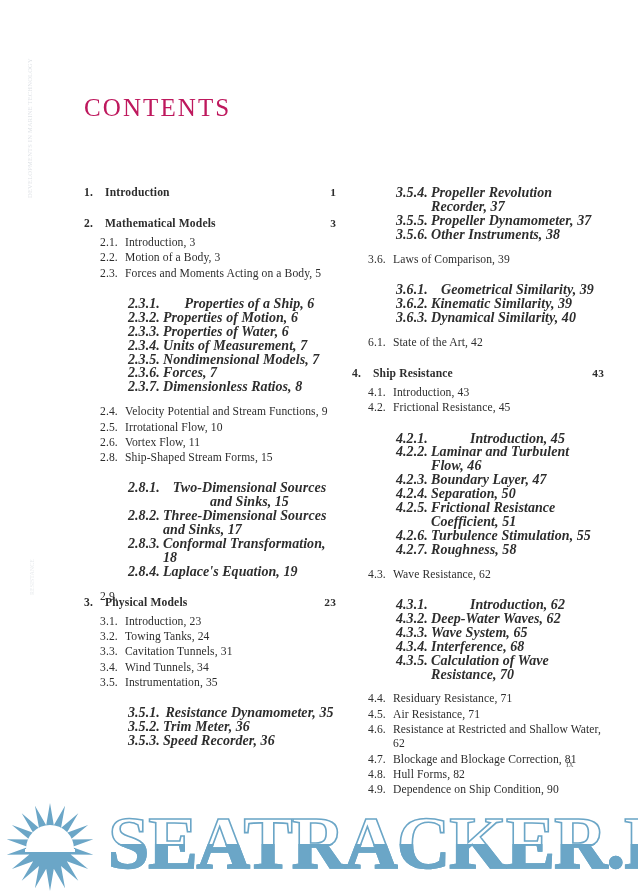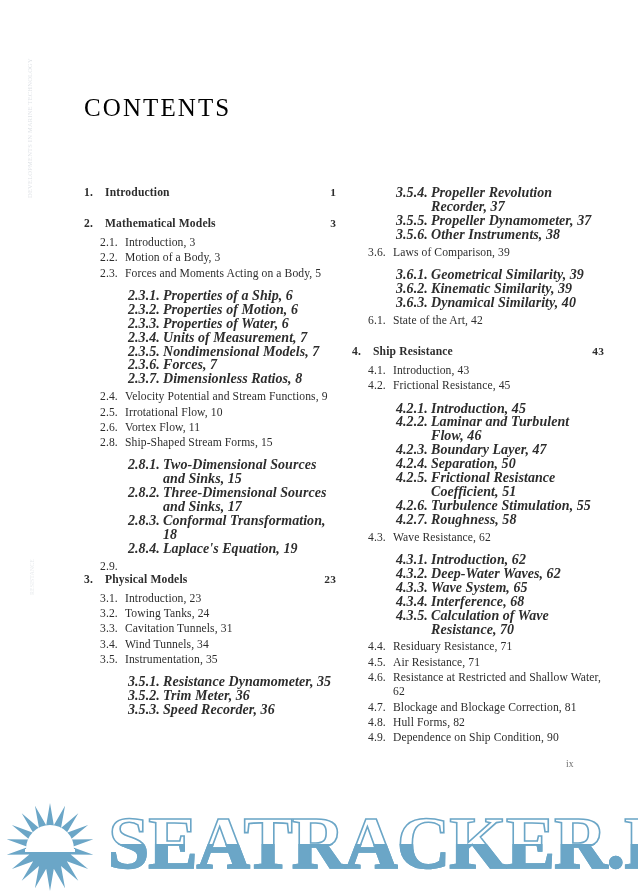--- a/index.html
+++ b/index.html
@@ -52,21 +52,21 @@
   }
 
   
   .page-heading {
     position: absolute;
     left: 84px;
     top: 94px;
     font-size: 25px;
     letter-spacing: 2.1px;
     font-weight: 400;
-    color: #000000;
+    color: #be185d;
     font-family: "Liberation Serif", "DejaVu Serif", serif;
   }
 
   
   .columns {
     position: absolute;
     left: 0;
     top: 186px;
     width: 638px;
     height: 570px;
@@ -134,22 +134,22 @@
     padding-left: 79px;
     font-style: italic;
     font-size: 14px;
     line-height: 13.9px;
     letter-spacing: 0.05px;
     font-weight: bold;
   }
   .lvl3 .num { left: 44px; font-style: italic; }
 
   
-  .gap-before-l3 { margin-top: 8px; }
-  .gap-after-l3  { margin-top: 4px; }
+  .gap-before-l3 { margin-top: 16px; text-align: center; }
+  .gap-after-l3  { margin-top: 11px; }
   .gap-sm        { margin-top: 5px; }
 
   
   .folio {
     position: absolute;
     left: 566px;
     top: 759px;
     font-size: 9.5px;
     color: #6d6d6d;
     font-family: "Liberation Serif", serif;

